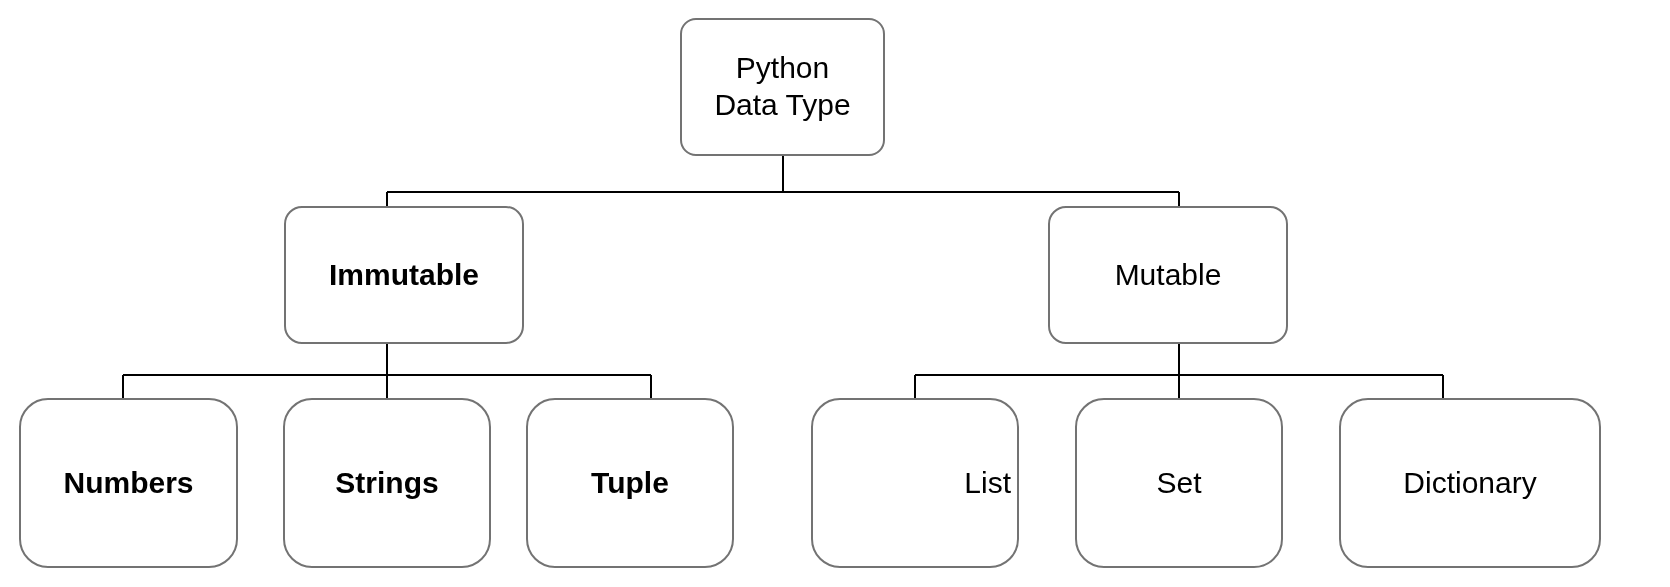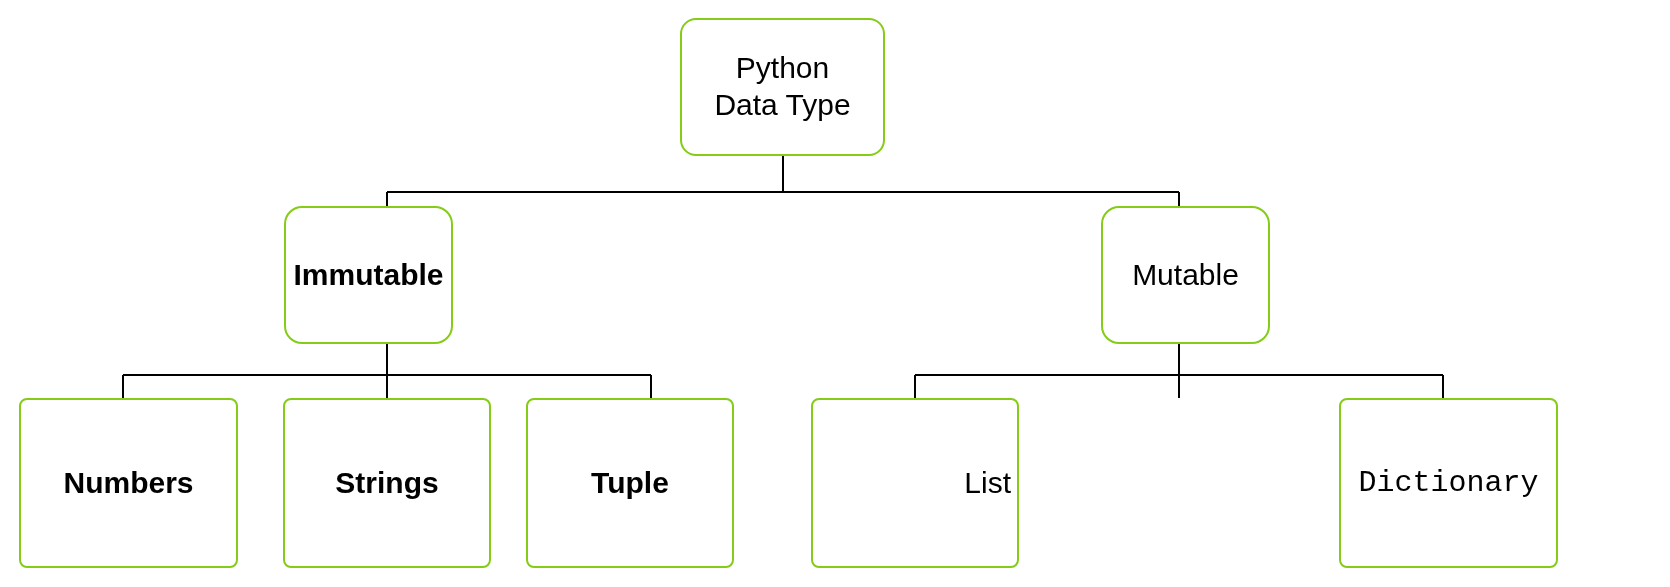--- a/index.html
+++ b/index.html
@@ -24,21 +24,21 @@
     left: 0;
     top: 0;
     width: 1670px;
     height: 587px;
     pointer-events: none;
   }
   .node {
     position: absolute;
     box-sizing: border-box;
     background: #ffffff;
-    border: 2px solid #84cc16;
+    border: 2px solid #737373;
     border-radius: 18px;
     display: flex;
     align-items: center;
     justify-content: center;
     text-align: center;
     color: #000000;
     z-index: 2;
   }
   .node-label {
     display: block;
@@ -52,43 +52,43 @@
     width: 205px;
     height: 138px;
     border-radius: 16px;
   }
   .node.root .node-label {
     font-size: 30px;
     font-weight: 400;
   }
   .node.level2 {
     top: 206px;
-    width: 169px;
+    width: 240px;
     height: 138px;
   }
   .node.level2 .node-label {
     font-size: 30px;
   }
   .node.level2.immutable { left: 284px; }
-  .node.level2.mutable   { left: 1101px; }
+  .node.level2.mutable   { left: 1048px; }
 
   .node.level3 {
     top: 398px;
     height: 170px;
-    border-radius: 8px;
+    border-radius: 29px;
   }
   .node.level3 .node-label {
     font-size: 30px;
   }
   .node.level3.numbers    { left: 19px;   width: 219px; }
   .node.level3.strings    { left: 283px;  width: 208px; text-align: center; }
   .node.level3.tuple      { left: 526px;  width: 208px; }
   .node.level3.list       { left: 811px;  width: 208px; justify-content: flex-end; }
   .node.level3.set        { left: 1075px; width: 208px; }
-  .node.level3.dictionary { left: 1339px; width: 219px; font-family: Liberation Mono, monospace; }
+  .node.level3.dictionary { left: 1339px; width: 262px; }
 
   .bold-label { font-weight: 700; }
   .regular-label { font-weight: 400; }
 </style>
 </head>
 <body>
 
 <div id="diagram-canvas">
 
   <svg id="connector-layer" viewBox="0 0 1670 587" xmlns="http://www.w3.org/2000/svg">
@@ -137,18 +137,21 @@
   </div>
 
   <div class="node level3 tuple">
     <span class="node-label bold-label">Tuple</span>
   </div>
 
   <div class="node level3 list">
     <span class="node-label regular-label">List</span>
   </div>
 
+  <div class="node level3 set">
+    <span class="node-label regular-label">Set</span>
+  </div>
 
   <div class="node level3 dictionary">
     <span class="node-label regular-label">Dictionary</span>
   </div>
 
 </div>
 
 </body></html>

